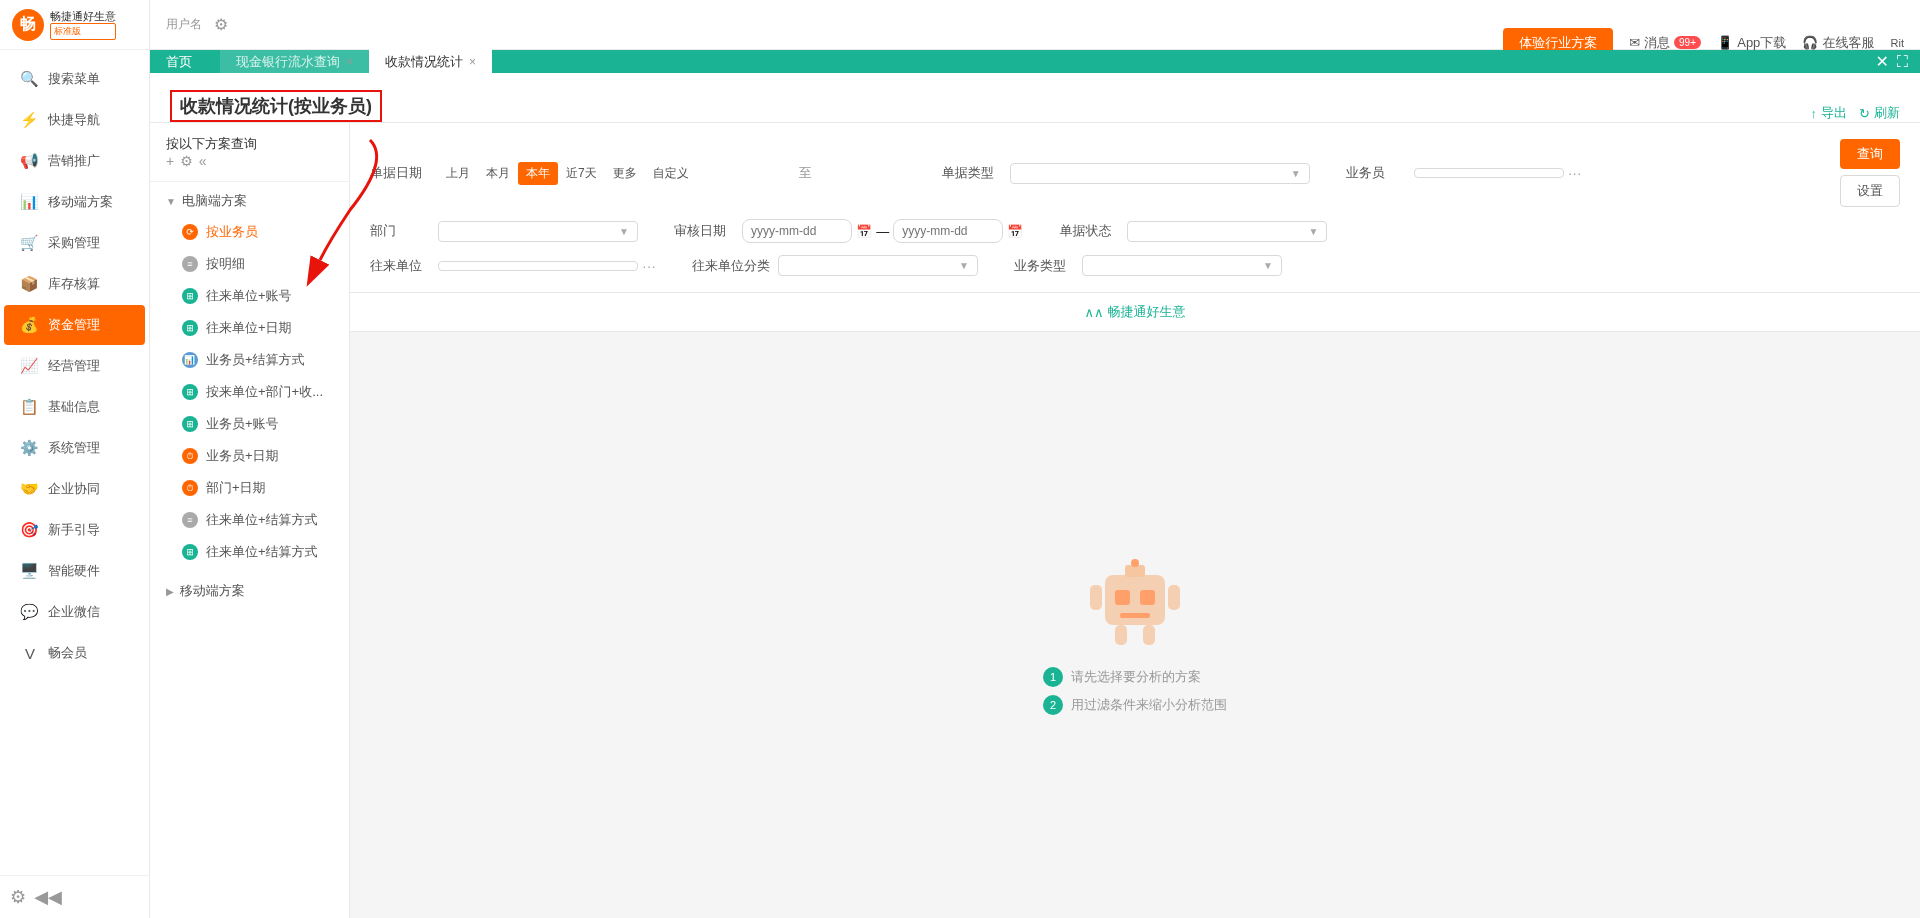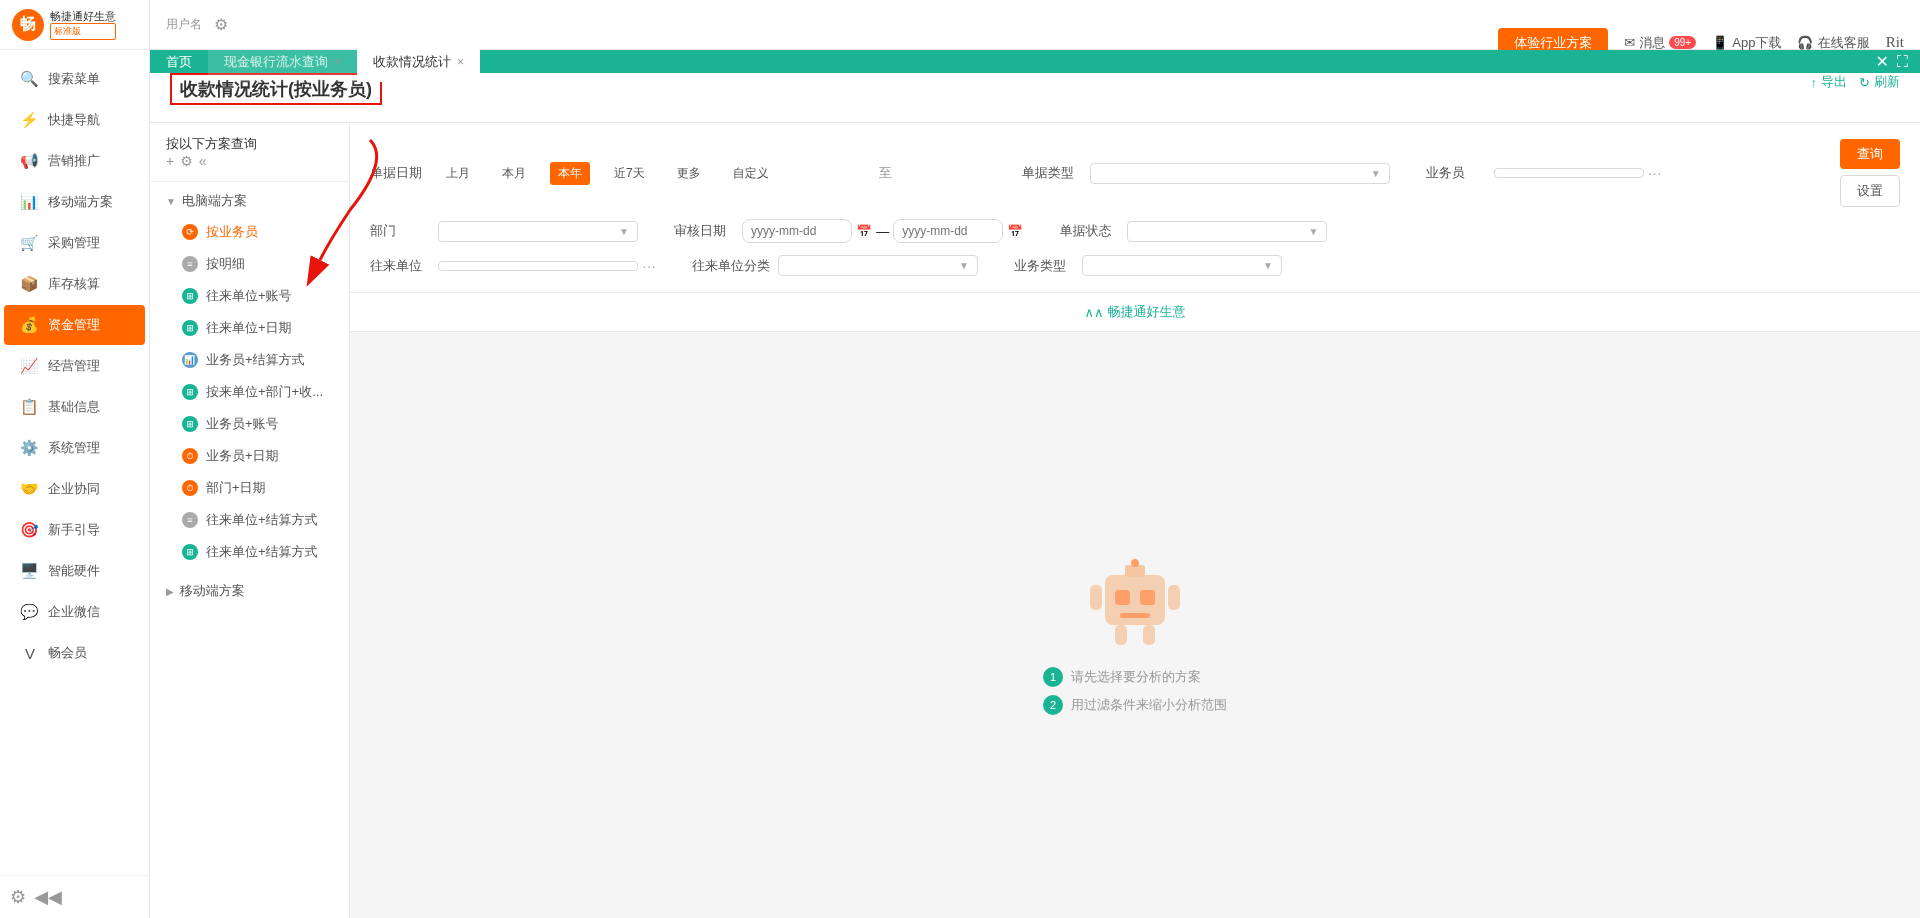--- a/index.html
+++ b/index.html
@@ -30,21 +30,21 @@
     
     .tabbar { height: 23px; background: #1ab394; display: flex; align-items: center; padding: 0 0 0 0; flex-shrink: 0; }
     .tab { display: flex; align-items: center; padding: 0 16px; height: 40px; cursor: pointer; color: rgba(255,255,255,0.8); font-size: 13px; position: relative; }
     .tab.home { color: white; }
     .tab.active { background: white; color: #333; }
     .tab .tab-close { margin-left: 6px; color: #999; font-size: 12px; }
     .tab-end-actions { margin-left: auto; display: flex; align-items: center; padding-right: 12px; gap: 8px; }
     .tab-end-btn { color: white; background: none; border: none; cursor: pointer; font-size: 16px; }
 
     
-    .page-header { height: 50px; background: #fff; display: flex; align-items: flex-start; padding: 0 20px; border-bottom: 1px solid #e8e8e8; flex-shrink: 0; }
+    .page-header { height: 50px; background: #fff; display: flex; align-items: flex-end; padding: 0 20px; border-bottom: 1px solid #e8e8e8; flex-shrink: 0; }
     .page-title { font-size: 18px; font-weight: bold; color: #333; border: 2px solid #e8140c; padding: 2px 8px; }
     .page-header-actions { margin-left: auto; display: flex; gap: 12px; align-items: center; }
     .action-btn { display: flex; align-items: center; gap: 4px; color: #1ab394; font-size: 13px; cursor: pointer; background: none; border: none; }
 
     
     .content-area { display: flex; flex: 1; overflow: hidden; }
 
     
     .left-panel { width: 200px; background: #fff; border-right: 1px solid #e8e8e8; flex-shrink: 0; overflow-y: auto; }
     .panel-header { display: flex; padding: 12px 16px; border-bottom: 1px solid #f0f0f0; flex-direction: column; }
@@ -62,21 +62,21 @@
     .scheme-item .item-icon.teal { background: #1ab394; }
     .scheme-item .item-icon.blue { background: #5b9bd5; }
 
     
     .right-panel { flex: 1; display: flex; flex-direction: column; overflow: hidden; background: #f5f5f5; }
     .filter-section { background: #fff; padding: 16px 20px; border-bottom: 1px solid #e8e8e8; }
     .filter-row { display: flex; align-items: center; gap: 16px; margin-bottom: 12px; flex-wrap: wrap; }
     .filter-row:last-child { margin-bottom: 0; }
     .filter-item { display: flex; align-items: center; gap: 8px; }
     .filter-label { color: #555; font-size: 13px; white-space: nowrap; min-width: 60px; }
-    .filter-date-group { display: flex; align-items: center; gap: 16px; }
+    .filter-date-group { display: flex; align-items: center; gap: 0; }
     .date-tab { padding: 3px 8px; font-size: 12px; color: #555; cursor: pointer; border-radius: 2px; }
     .date-tab.active { background: #ff6600; color: white; border-radius: 3px; }
     .date-input { border: 1px solid #d9d9d9; padding: 4px 8px; border-radius: 8px; font-size: 12px; color: #999; width: 110px; }
     .filter-select { border: 1px solid #d9d9d9; padding: 4px 8px; border-radius: 4px; font-size: 13px; color: #555; min-width: 200px; display: flex; align-items: center; justify-content: space-between; cursor: pointer; background: white; }
     .filter-select-wide { min-width: 300px; }
     .select-arrow { color: #aaa; font-size: 10px; }
     .filter-dots { color: #aaa; font-size: 14px; cursor: pointer; }
     .date-dash { color: #999; }
 
     .collapse-bar { background: #fff; display: flex; align-items: center; justify-content: center; padding: 10px; border-bottom: 1px solid #e8e8e8; cursor: pointer; }
@@ -186,29 +186,29 @@
         <span class="badge">99+</span>
       </div>
       <div class="topbar-action-item">
         <span>📱</span>
         <span>App下载</span>
       </div>
       <div class="topbar-action-item">
         <span>🎧</span>
         <span>在线客服</span>
       </div>
-      <span style="color:#555; font-size:15px; cursor:pointer;font-family:Liberation Serif, serif;">Rit</span>
+      <span style="color:#555; font-size:11px; cursor:pointer;">Rit</span>
     </div>
   </div>
 
   <div class="tabbar">
     <div class="tab home">
       <span>首页</span>
     </div>
-    <div class="tab" style="background: rgba(255,255,255,0.15);">
+    <div class="tab" style="background: rgba(255,255,255,0.15); margin-left: 12px;">
       <span>现金银行流水查询</span>
       <span class="tab-close">×</span>
     </div>
     <div class="tab active">
       <span>收款情况统计</span>
       <span class="tab-close">×</span>
     </div>
     <div class="tab-end-actions">
       <button class="tab-end-btn">✕</button>
       <button class="tab-end-btn">⛶</button>

